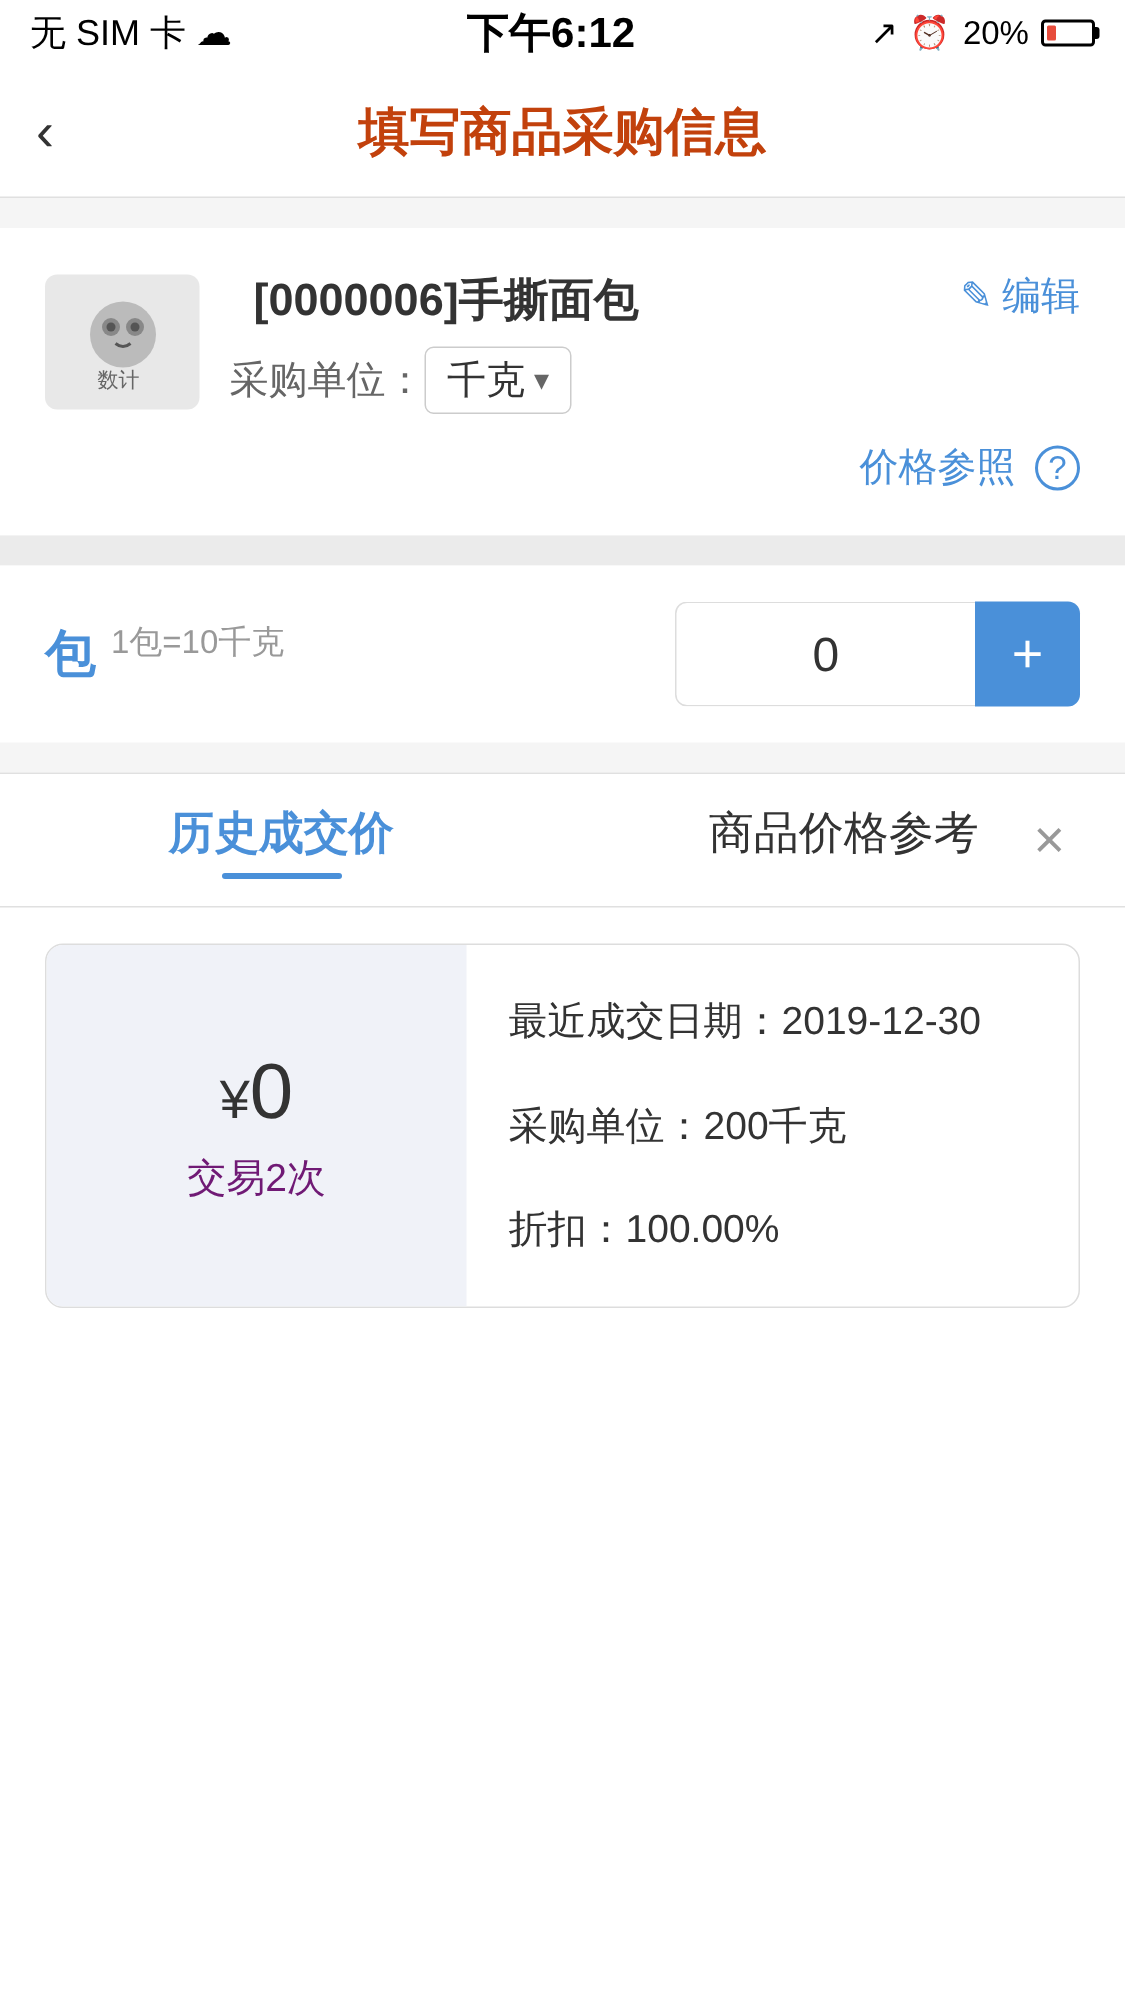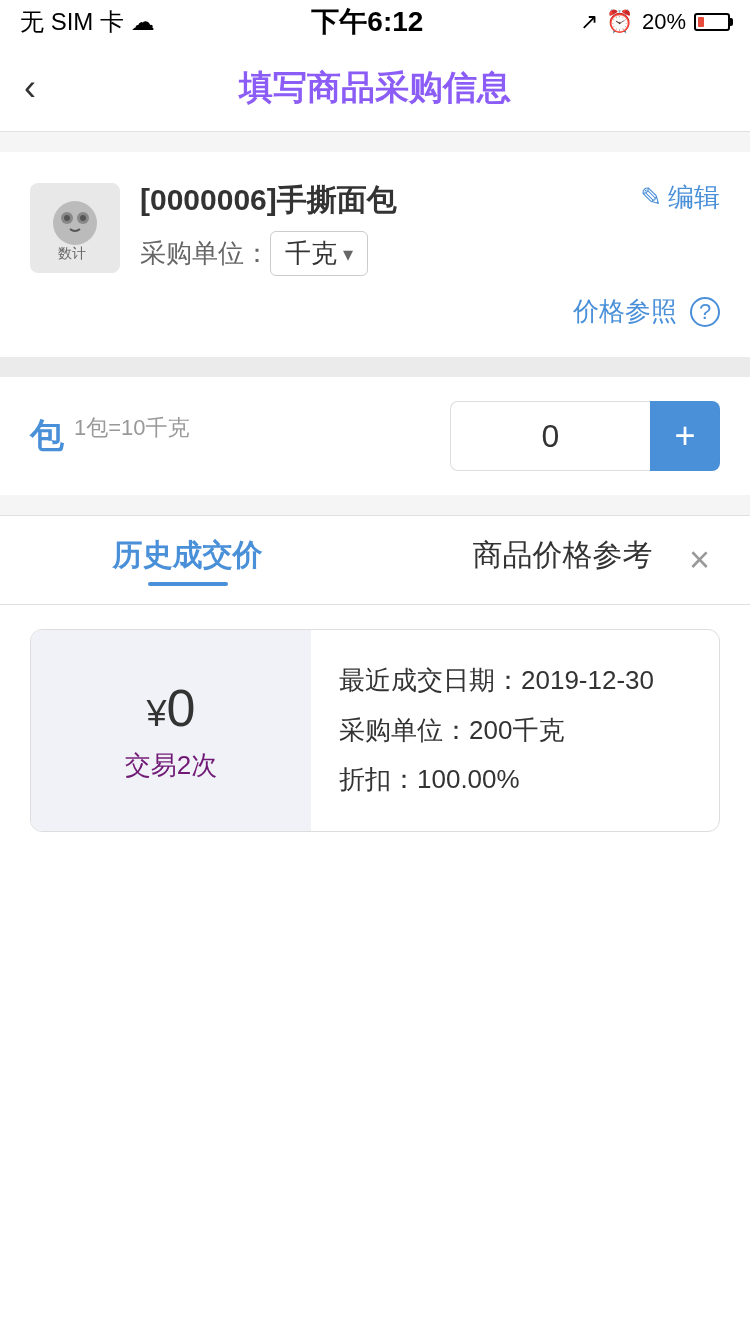--- a/index.html
+++ b/index.html
@@ -88,54 +88,55 @@
     .nav-back {
       position: absolute;
       left: 24px;
       font-size: 36px;
       color: #333;
       cursor: pointer;
     }
     .nav-title {
       font-size: 34px;
       font-weight: 600;
-      color: #8b5cf6;
+      color: #c2410c;
     }
 
     
     .product-card {
       background: #fff;
       margin-top: 20px;
       padding: 28px 30px;
     }
     .product-header {
       display: flex;
       align-items: flex-start;
       justify-content: space-between;
     }
     .product-left {
       display: flex;
       align-items: center;
       gap: 20px;
     }
     .product-thumbnail {
-      width: 90px;
+      width: 103px;
       height: 90px;
       background: #e8e8e8;
       border-radius: 8px;
       display: flex;
       align-items: center;
       justify-content: center;
       overflow: hidden;
     }
     .product-name {
       font-size: 30px;
       font-weight: 600;
       color: #333;
       margin-bottom: 10px;
+      margin-left: 16px;
     }
     .product-unit-row {
       display: flex;
       align-items: center;
       margin-top: 8px;
     }
     .unit-label {
       font-size: 26px;
       color: #666;
     }
@@ -340,21 +341,21 @@
       font-size: 26px;
       color: #701a75;
       margin-top: 10px;
     }
     .price-right-panel {
       flex: 1;
       padding: 30px 28px;
       display: flex;
       flex-direction: column;
       justify-content: center;
-      gap: 8px;
+      gap: 28px;
     }
     .price-detail-row {
       font-size: 26px;
       color: #333;
       line-height: 1.6;
     }
 
     
     .rest-page {
       width: 750px;

